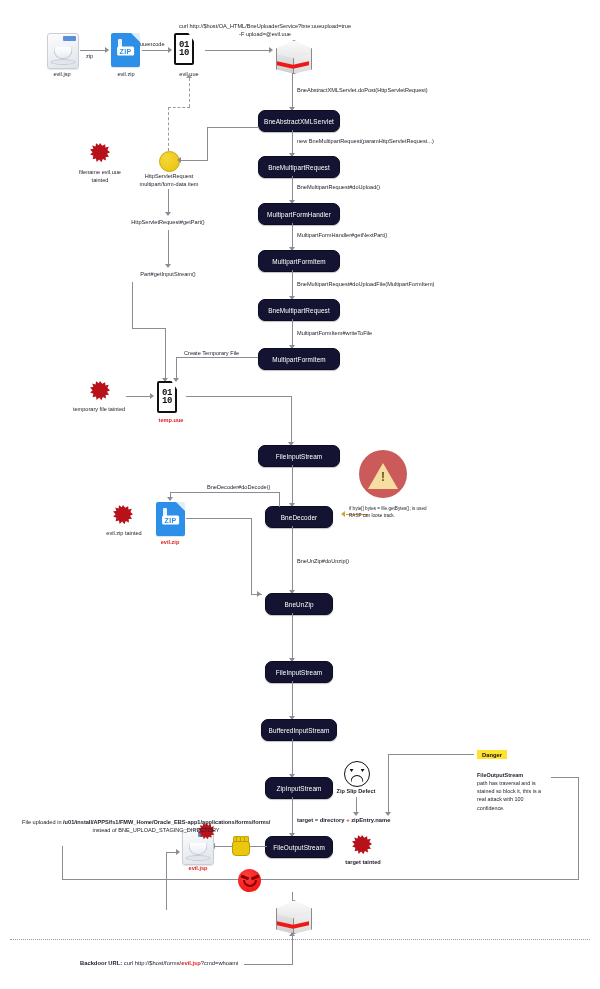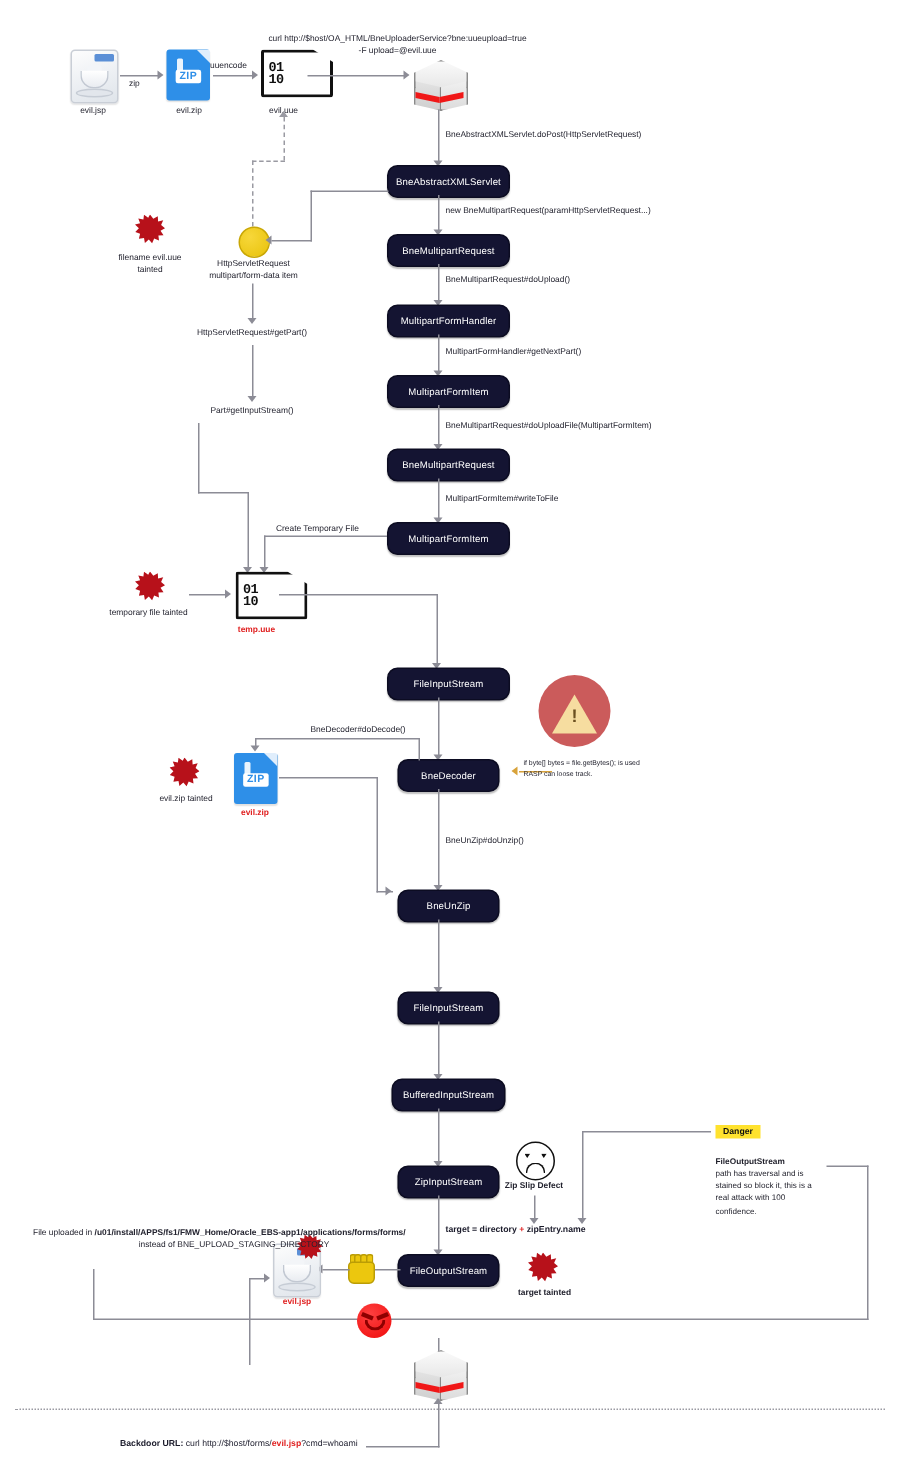--- a/index.html
+++ b/index.html
@@ -52,21 +52,21 @@
 
   .zipicon{position:absolute;width:29px;height:34px;background:#2e8fe8;border-radius:2px;
            box-shadow:0 1px 1px rgba(0,0,0,.12);}
   .zipicon .fold{position:absolute;top:0;right:0;width:9px;height:9px;background:#ffffff;
                  clip-path:polygon(100% 0,0 0,100% 100%);opacity:.85;}
   .zipicon .zbadge{position:absolute;left:50%;top:54%;transform:translate(-50%,-50%);
                    background:#ffffff;color:#2e8fe8;font-size:7px;font-weight:bold;
                    padding:1px 3px;border-radius:1.5px;letter-spacing:.3px;}
   .zipicon .zclip{position:absolute;left:7px;top:6px;width:4px;height:9px;background:#ffffff;opacity:.9;border-radius:1px;}
 
-  .binicon{position:absolute;width:48px;height:32px;}
+  .binicon{position:absolute;width:20px;height:32px;}
   .binicon .body{position:absolute;inset:0;border:2.4px solid #101010;border-radius:2px;
                  background:#ffffff;clip-path:polygon(0 0,72% 0,100% 26%,100% 100%,0 100%);}
   .binicon .bits{position:absolute;left:5px;top:8px;font-size:9px;font-weight:bold;
                  line-height:8px;letter-spacing:-.4px;color:#101010;font-family:"Liberation Mono","DejaVu Sans Mono",monospace;}
 
   
   .cube{position:absolute;width:34px;height:34px;}
   .cube .top{position:absolute;left:0;top:1px;width:34px;height:17px;
              background:linear-gradient(180deg,#fafafa,#e8e8e8);
              border:1px solid #8a8a8a;

